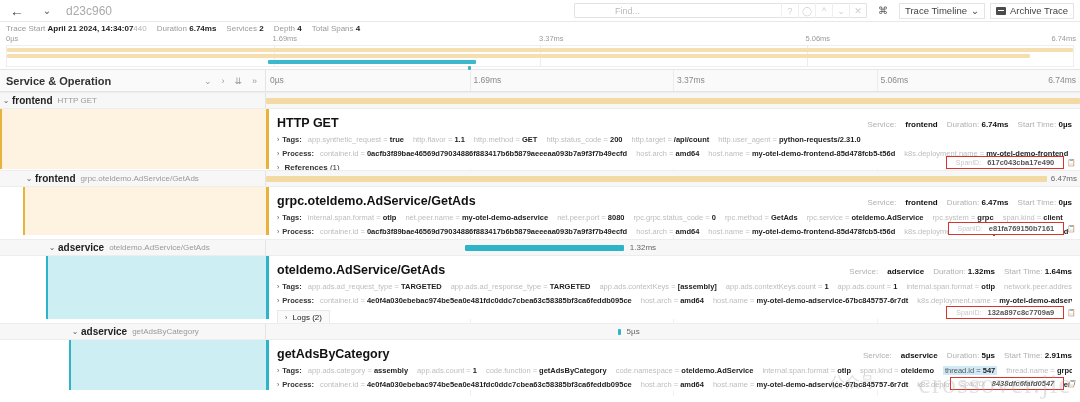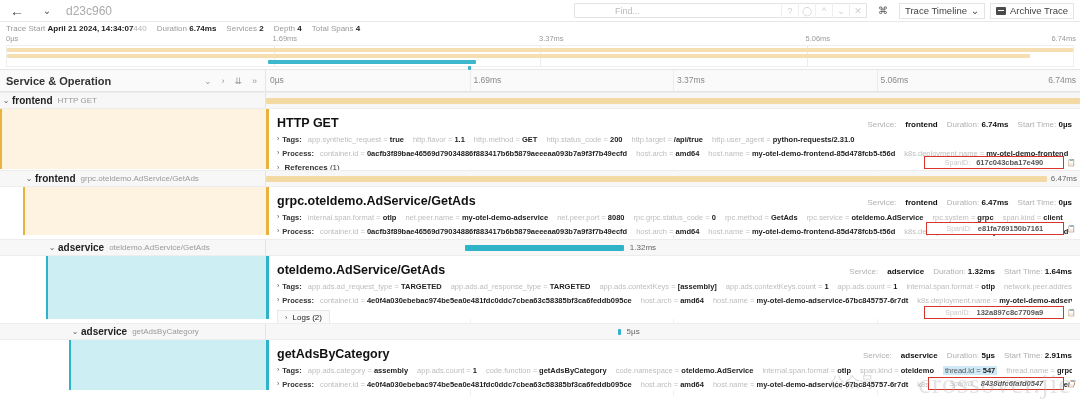--- a/index.html
+++ b/index.html
@@ -61,32 +61,32 @@
   .sr-right { flex:1; position:relative; height:100%; }
   .bar { position:absolute; top:5px; height:6px; border-radius:1px; }
   .bar-lbl { position:absolute; top:3px; font-size:8px; color:#666; }
 
   
   .detail { position:absolute; left:266px; right:0; background:#fff; border-left:3px solid transparent; padding:7px 8px 4px 8px; }
   .d-head { display:flex; align-items:baseline; }
   .d-title { font-size:12.5px; font-weight:bold; color:#111; }
   .d-meta { margin-left:auto; display:flex; gap:9px; font-size:8px; color:#b0b0b0; }
   .d-meta b { color:#111; }
-  .d-line { display:flex; margin-top:5px; font-size:7.5px; color:#c9c9c9; white-space:nowrap; overflow:hidden; }
+  .d-line { display:flex; align-items:center; margin-top:5px; font-size:7.5px; color:#c9c9c9; white-space:nowrap; overflow:hidden; }
   .d-arrow { color:#555; margin-right:3px; font-size:7px; }
   .d-lbl { color:#333; font-weight:bold; margin-right:6px; }
   .kv { margin-right:9px; color:#bdbdbd; }
   .kv b { color:#222; font-weight:bold; }
   .kv.hi { background:#cfe9f7; color:#555; padding:0 2px; }
   .d-sub { margin-top:5px; font-size:8px; color:#333; }
   .d-sub .lbl { font-weight:bold; }
   .logs-box { display:inline-block; border:1px solid #e9e9e9; background:#fafafa; padding:2px 7px; margin-top:5px; font-size:8px; }
 
   .spanid { position:absolute; right:4px; display:flex; align-items:center; gap:3px; }
-  .spanid-box { border:1.5px solid #d9342b; padding:1px 20px; display:flex; align-items:center; gap:6px; background:#fff; }
+  .spanid-box { border:1.5px solid #d9342b; padding:1px 9px; display:flex; align-items:center; gap:6px; background:#fff; }
   .spanid-lbl { font-size:7px; color:#c8c8c8; }
   .spanid-val { font-size:7.5px; color:#555; font-weight:bold; }
   .spanid-copy { font-size:7px; color:#999; }
 
   
   .gutter { position:absolute; width:266px; left:0; }
   .g-accent { position:absolute; top:0; bottom:0; width:2px; }
 
   .wm { position:absolute; right:8px; bottom:2px; font-size:28px; color:rgba(170,170,170,.33); font-family:"Liberation Serif", serif; letter-spacing:1px; pointer-events:none; }
   .wm2 { position:absolute; left:830px; bottom:10px; font-size:15px; color:rgba(150,150,150,.35); pointer-events:none; }
@@ -196,21 +196,21 @@
         <div class="d-title">HTTP GET</div>
         <div class="d-meta">Service: <b>frontend</b><span>Duration: <b>6.74ms</b></span><span>Start Time: <b>0µs</b></span></div>
       </div>
       <div class="d-line">
         <span class="d-arrow">›</span>
         <span class="d-lbl">Tags:</span>
         <span class="kv">app.synthetic_request = <b>true</b></span>
         <span class="kv">http.flavor = <b>1.1</b></span>
         <span class="kv">http.method = <b>GET</b></span>
         <span class="kv">http.status_code = <b>200</b></span>
-        <span class="kv">http.target = <b>/api/true</b></span>
+        <span class="kv">http.target = <b>/api/count</b></span>
         <span class="kv">http.user_agent = <b>python-requests/2.31.0</b></span>
       </div>
       <div class="d-line">
         <span class="d-arrow">›</span>
         <span class="d-lbl">Process:</span>
         <span class="kv">container.id = <b>0acfb3f89bae46569d79034886f883417b6b5879aeeeaa093b7a9f3f7b49ecfd</b></span>
         <span class="kv">host.arch = <b>amd64</b></span>
         <span class="kv">host.name = <b>my-otel-demo-frontend-85d478fcb5-t56d</b></span>
         <span class="kv">k8s.deployment.name = <b>my-otel-demo-frontend</b></span>
       </div>

